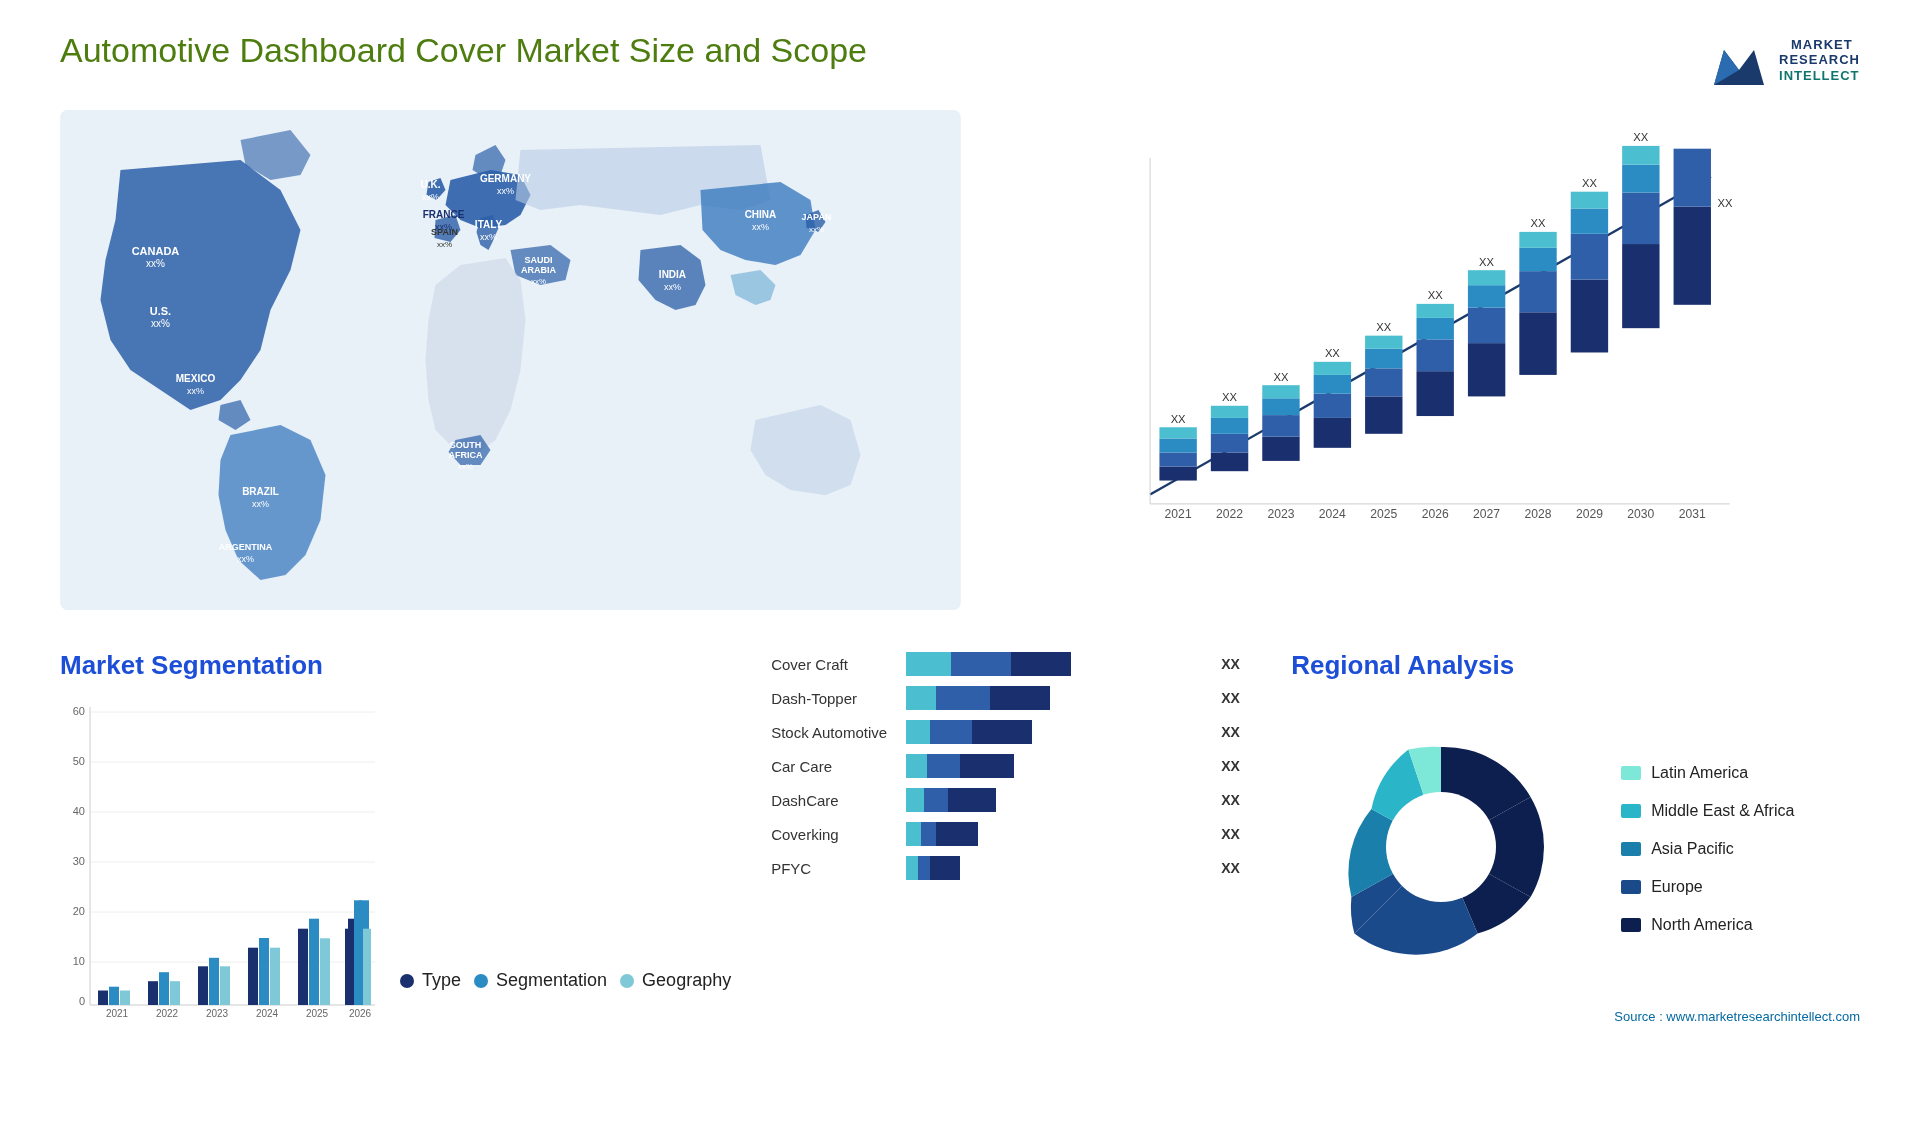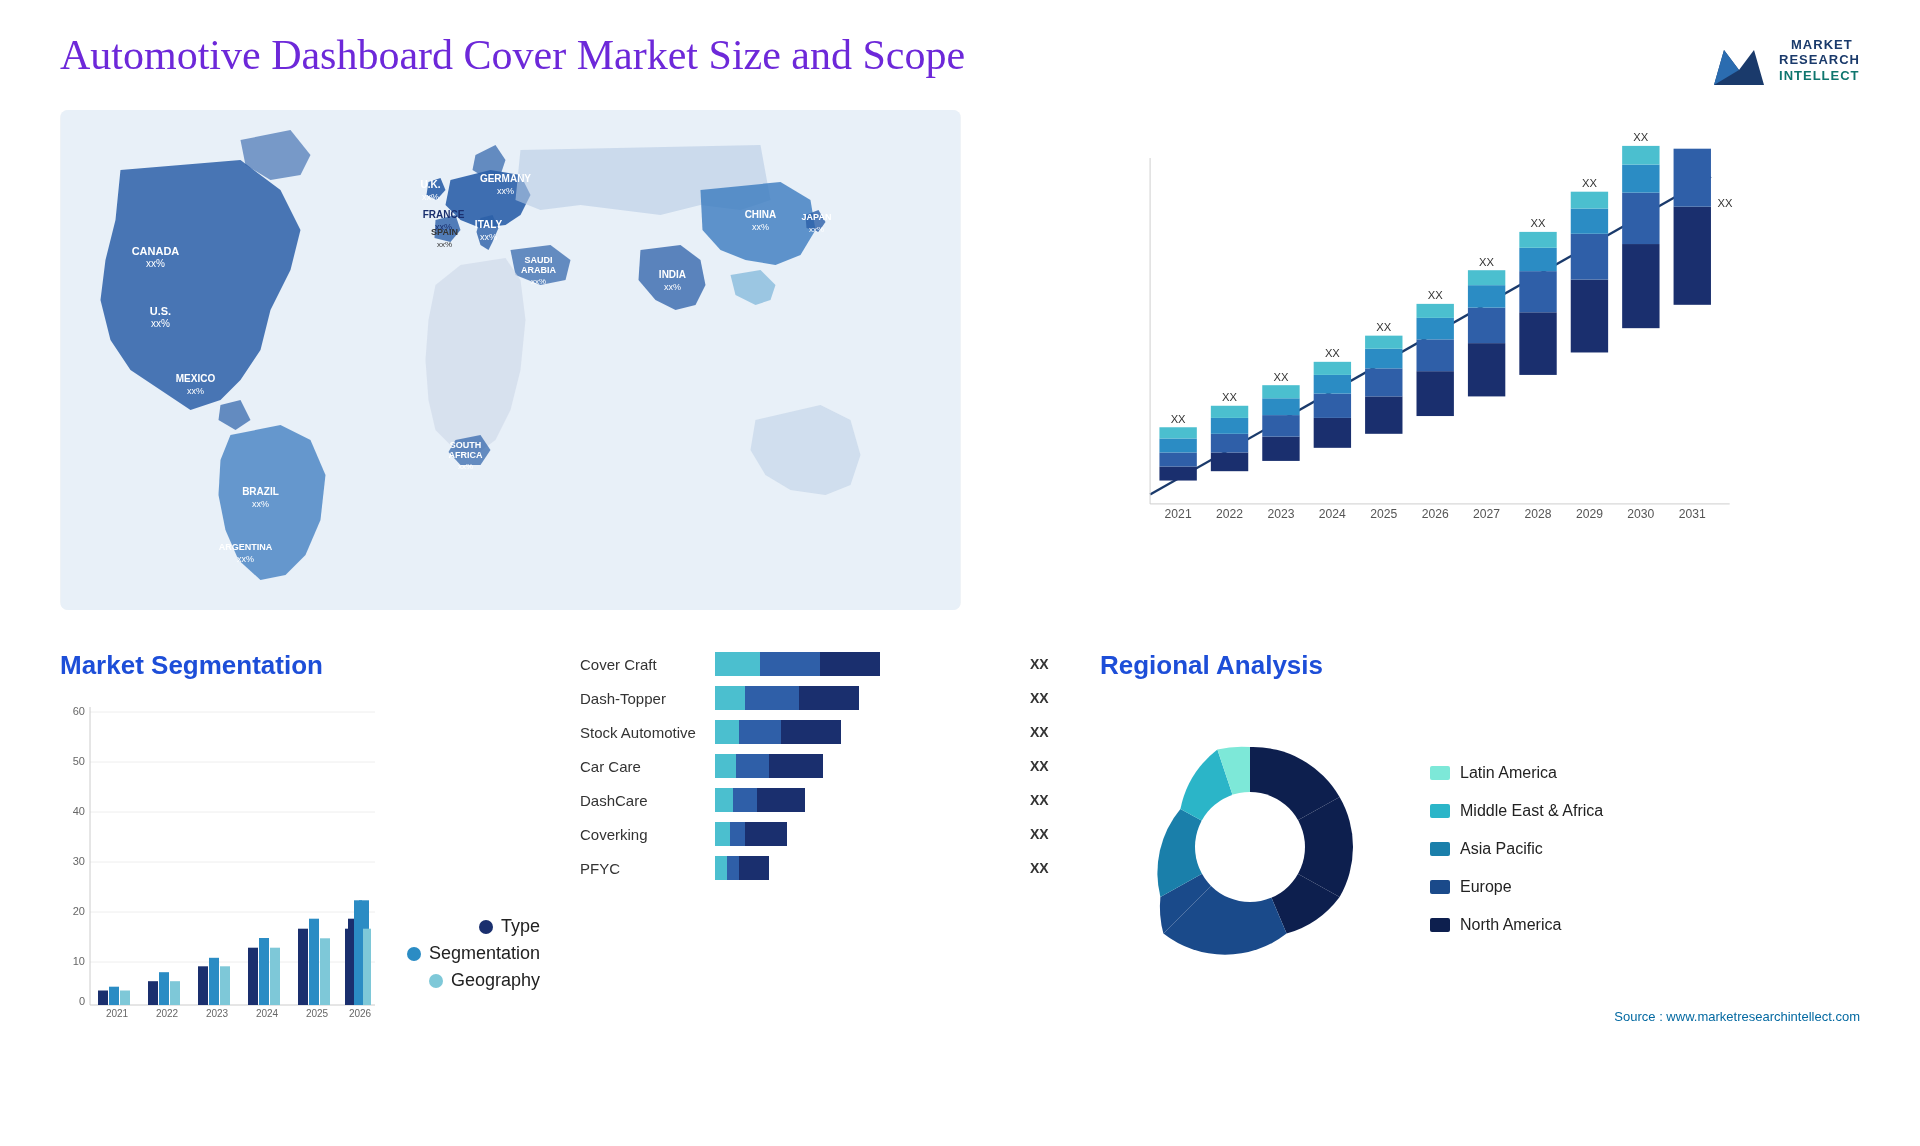--- a/index.html
+++ b/index.html
@@ -20,25 +20,24 @@
     }
 
     
     .header {
       display: flex;
       justify-content: space-between;
       align-items: flex-start;
       margin-bottom: 20px;
     }
     .page-title {
-      font-size: 42px;
+      font-size: 34px;
       font-weight: 400;
-      color: #6d28d9;
+      color: #4d7c0f;
       line-height: 1.2;
-      font-family: Liberation Serif, serif;
     }
     .logo-area {
       display: flex;
       flex-direction: column;
       align-items: flex-end;
     }
     .logo-box {
       display: flex;
       align-items: center;
       gap: 10px;
@@ -104,22 +103,22 @@
     .seg-chart-area {
       display: flex;
       align-items: flex-end;
       gap: 20px;
     }
     .seg-chart-svg-wrap {
       flex: 1;
     }
     .seg-legend {
       display: flex;
-      flex-direction: column;
-      gap: 6px;
+      flex-direction: row;
+      gap: 13px;
       padding-bottom: 30px;
       align-items: flex-end;
     }
     .seg-legend-item {
       display: flex;
       align-items: center;
       gap: 8px;
       font-size: 18px;
     }
     .legend-dot {

